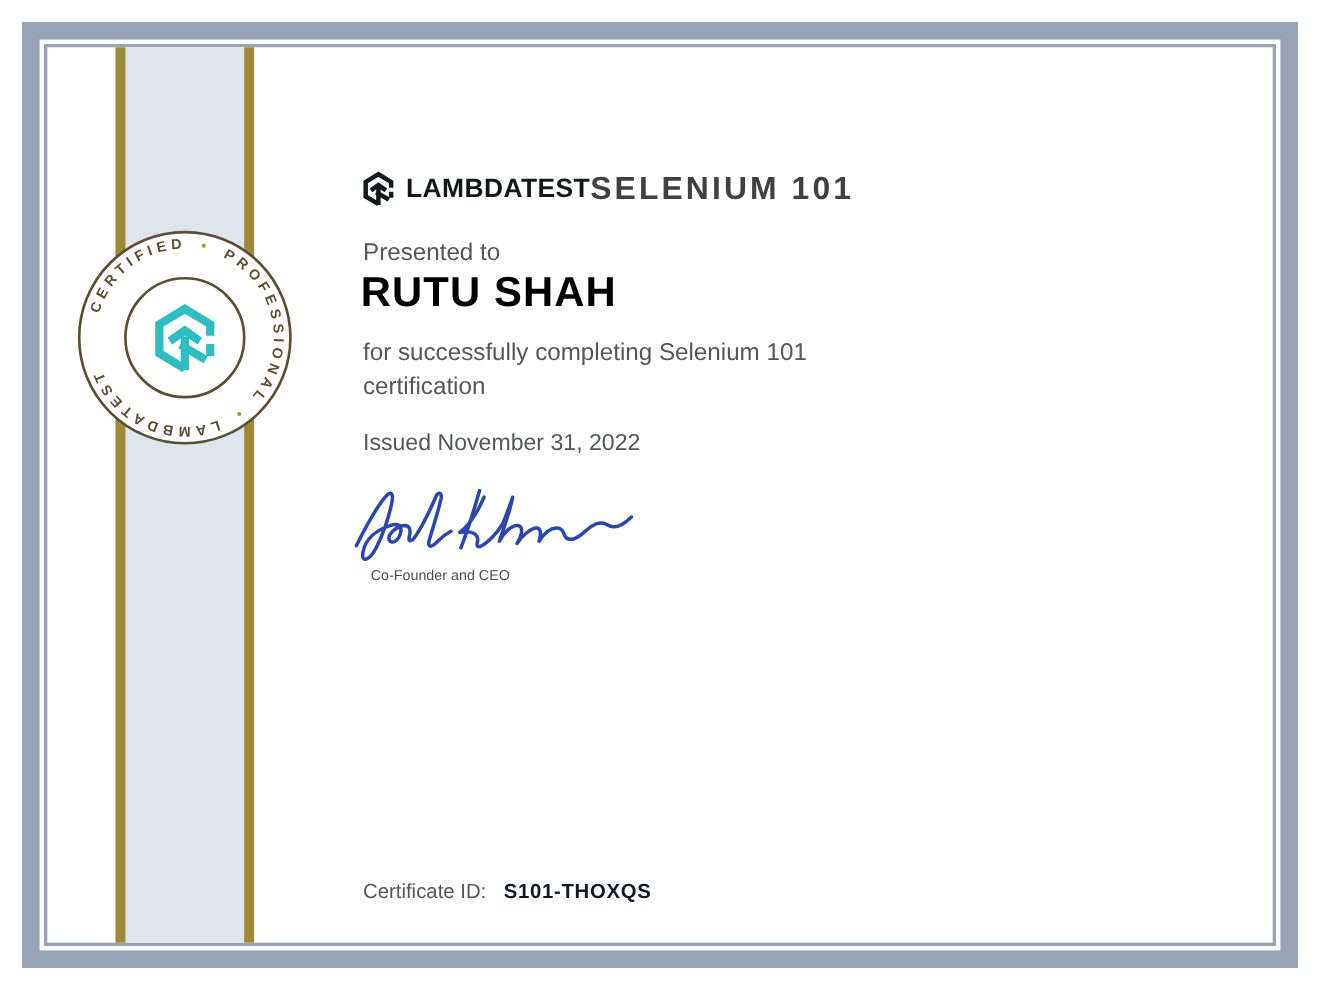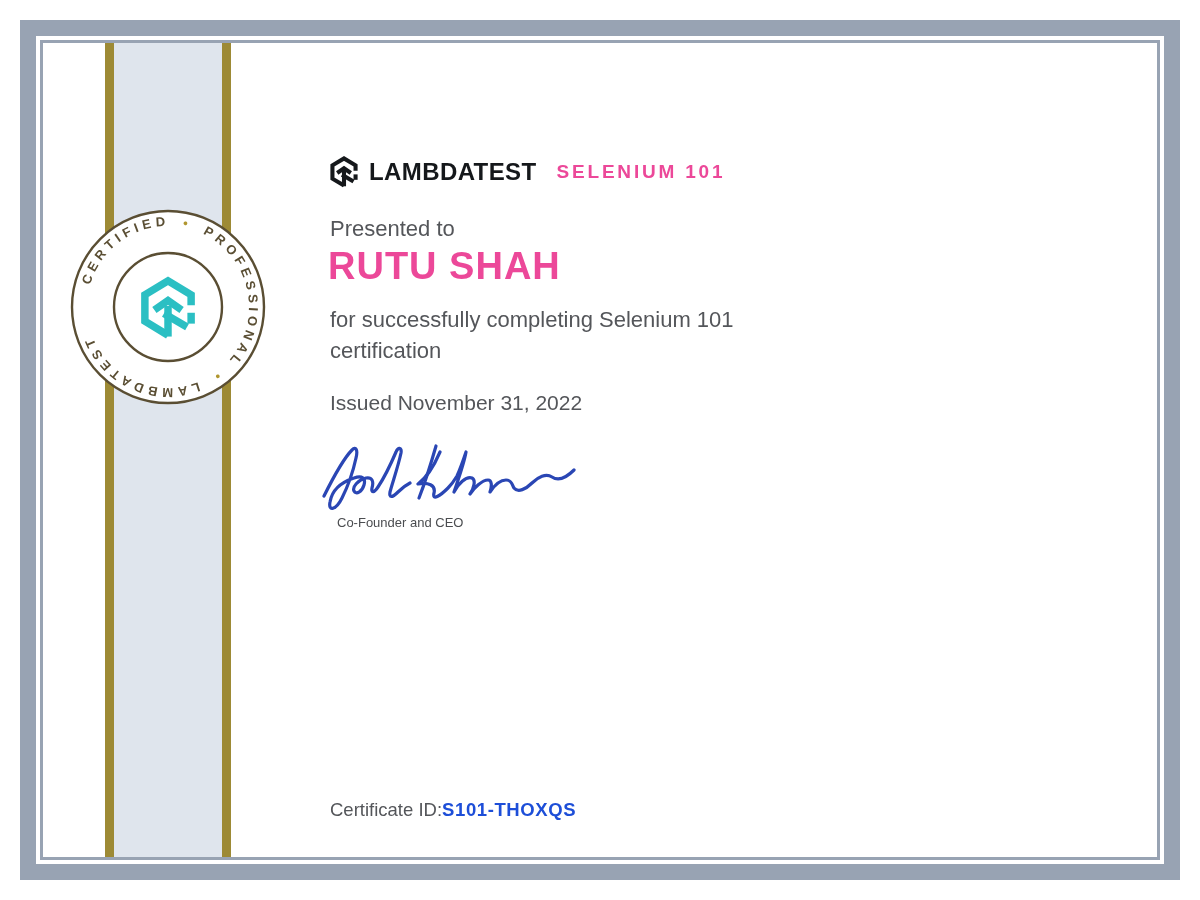--- a/index.html
+++ b/index.html
@@ -18,30 +18,30 @@
   .seal-ring-text{
     font-family:"Liberation Sans",sans-serif;font-size:13px;font-weight:bold;
     letter-spacing:4.2px;word-spacing:5px;fill:#5a4e33;
   }
   .brand-row{position:absolute;left:327px;top:155px;display:flex;align-items:center;}
   .brand-icon{width:34px;height:34px;flex:0 0 auto;}
   .brand-wordmark{
     margin-left:8px;font-size:24px;font-weight:800;color:#15181b;letter-spacing:0.4px;
   }
   .course-title{
-    margin-left:20px;font-size:19px;font-weight:bold;color:#ec4899;letter-spacing:2.8px;
+    font-size:29px;font-weight:bold;color:#404040;letter-spacing:2.8px;
   }
   .presented{position:absolute;left:330px;top:216px;font-size:22px;color:#54565a;}
-  .recipient{position:absolute;left:328px;top:245px;font-size:38px;font-weight:bold;color:#ec4899;letter-spacing:1px;}
+  .recipient{position:absolute;left:328px;top:245px;font-size:38px;font-weight:bold;color:#000000;letter-spacing:1px;}
   .desc{position:absolute;left:330px;top:304px;width:480px;font-size:22px;line-height:31px;color:#54565a;}
   .issued{position:absolute;left:330px;top:391px;font-size:21px;color:#54565a;}
   .signature{position:absolute;left:318px;top:432px;width:270px;height:80px;}
   .signer-role{position:absolute;left:337px;top:515px;font-size:13px;color:#4b4d50;}
   .certid-row{position:absolute;left:330px;top:799px;font-size:18.5px;color:#54565a;}
-  .certid-value{font-weight:bold;color:#1d4ed8;letter-spacing:0.6px;margin-left:0;}
+  .certid-value{font-weight:bold;color:#0f172a;letter-spacing:0.6px;margin-left:16px;}
   .stroke-teal{stroke:#2bbfc3;}
   .stroke-dark{stroke:#15181b;}
   .logo-path{fill:none;stroke-linecap:butt;stroke-linejoin:miter;}
 </style>
 </head>
 <body>
 
 <div class="cert">
 
   <div class="frame-band"></div>

